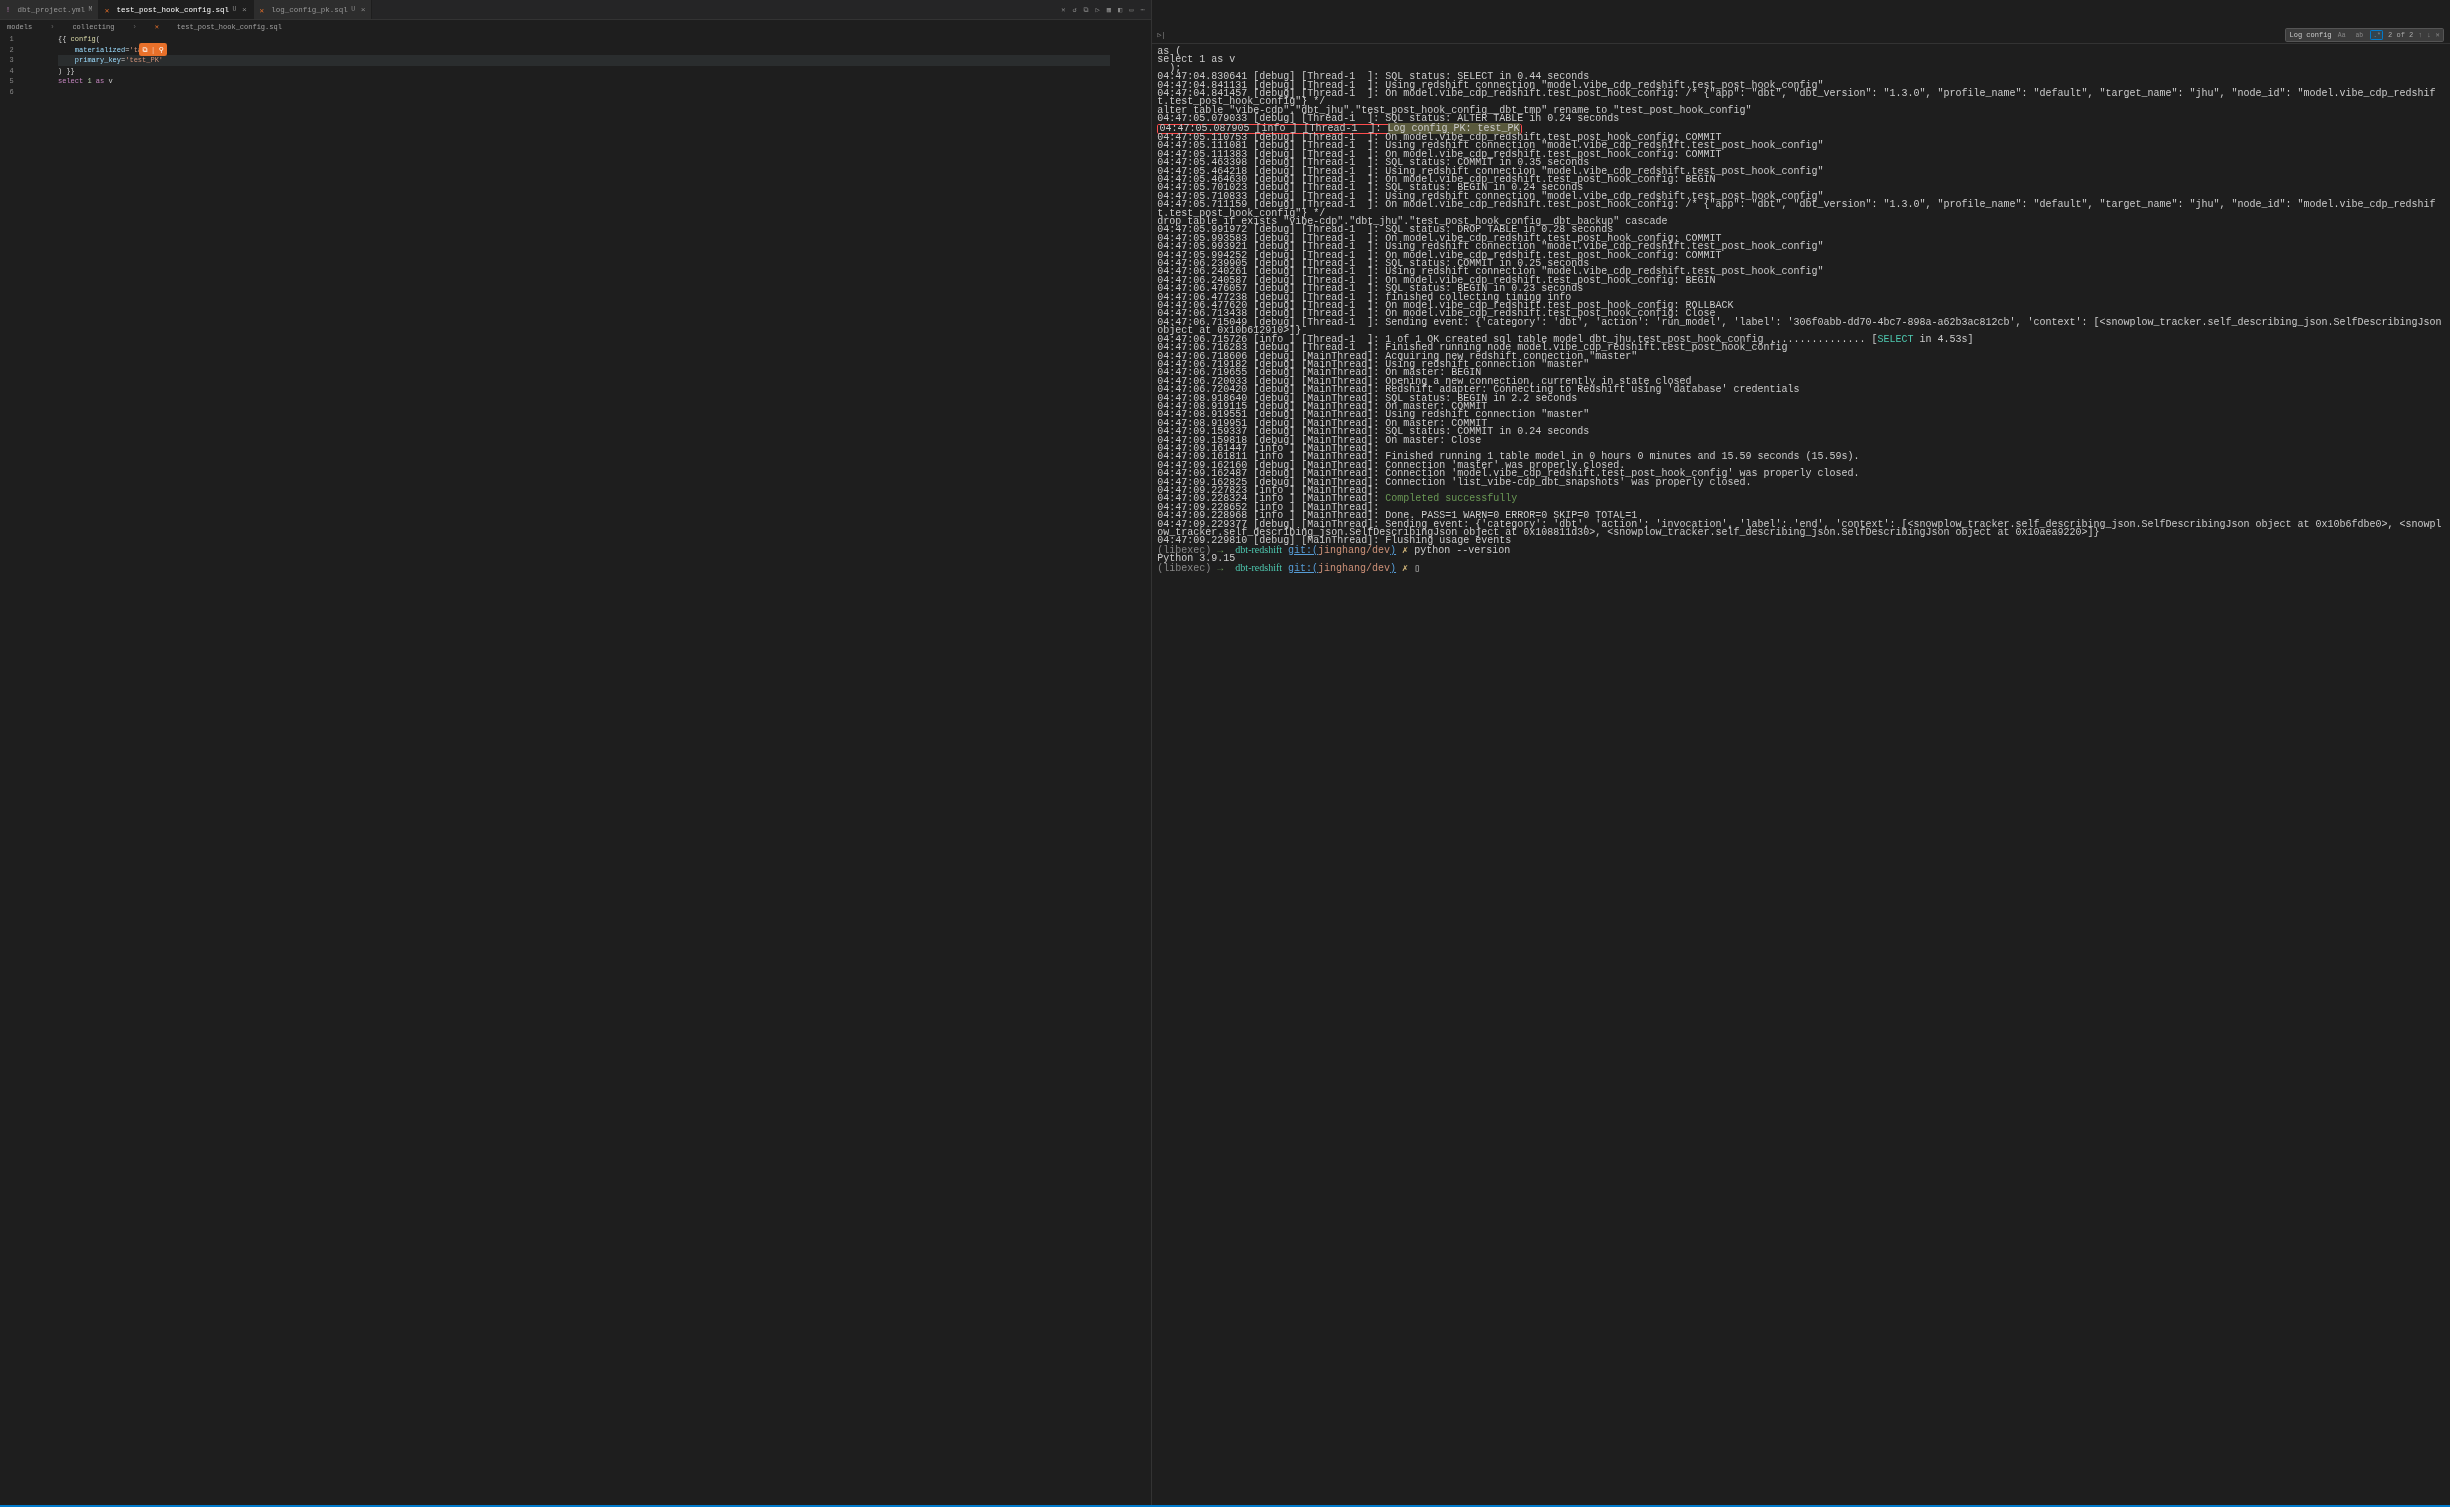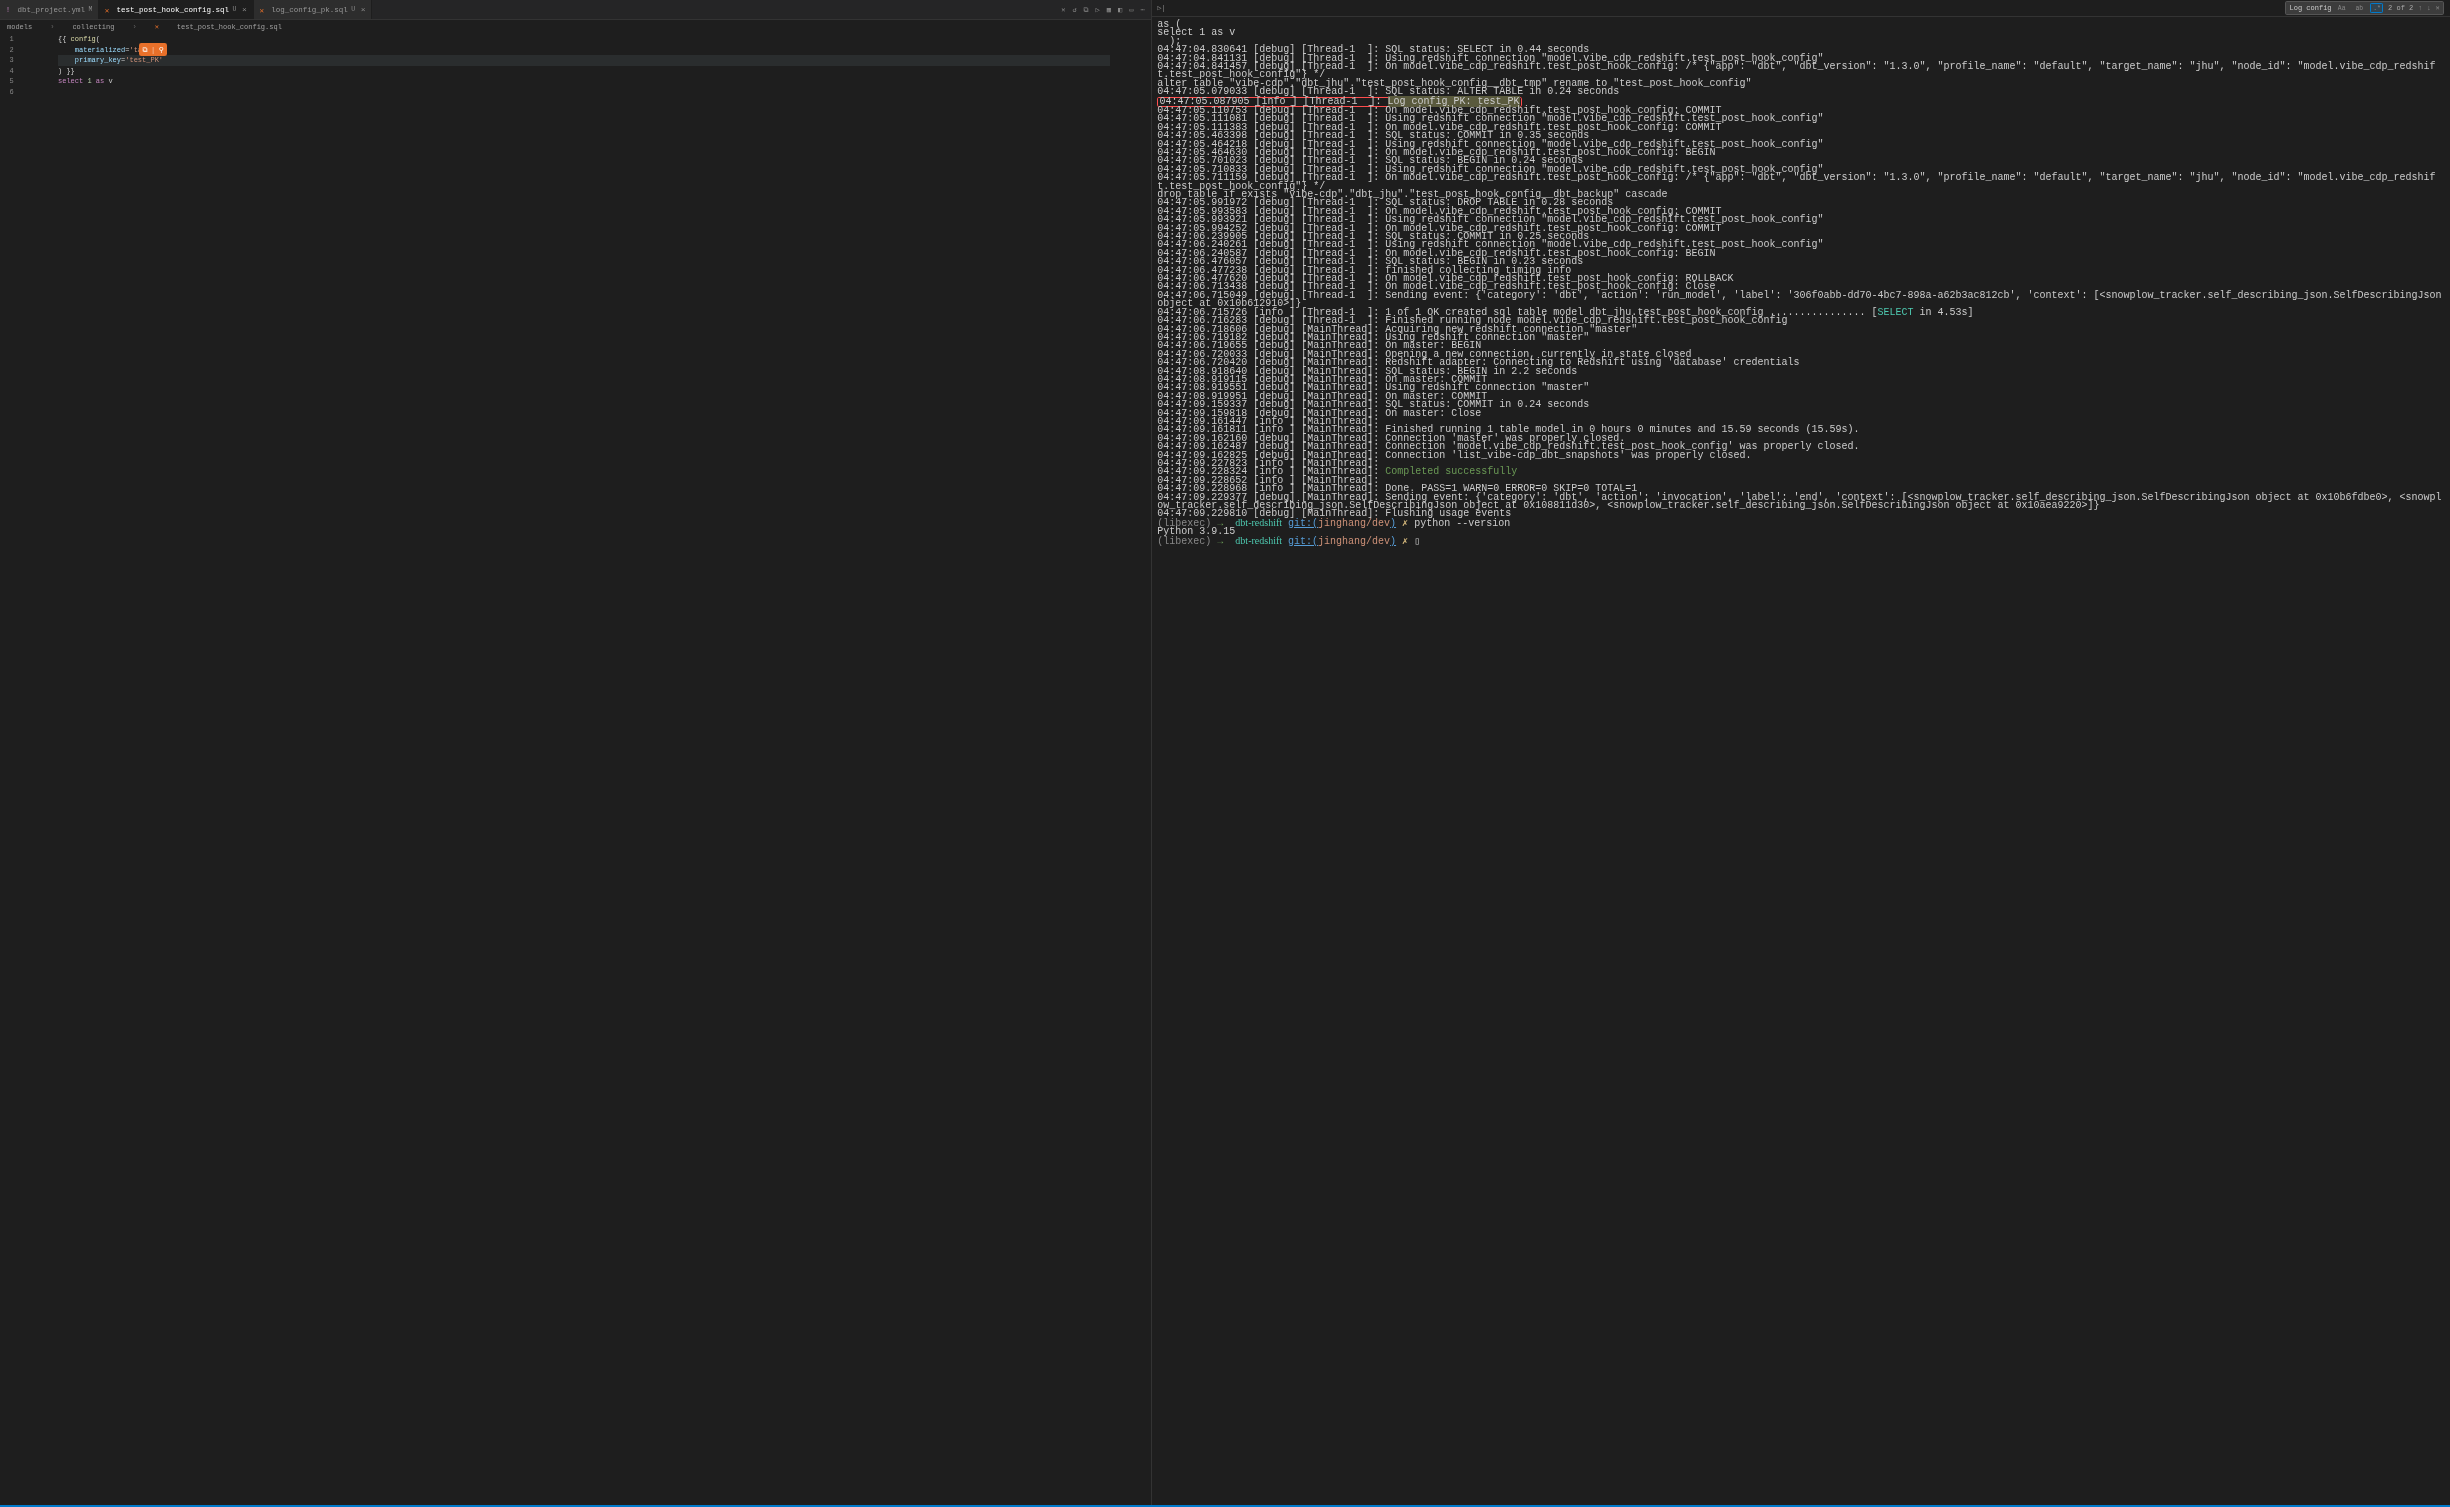--- a/index.html
+++ b/index.html
@@ -19,20 +19,21 @@
   width: 47%;
   display: flex;
   flex-direction: column;
   border-right: 0.6px solid #333;
 }
 .right-pane {
   width: 53%;
   display: flex;
   flex-direction: column;
   background: #1e1e1e;
+  margin-top: 27px;
 }
 .tab-bar {
   display: flex;
   background: #252526;
   height: 20.3px;
   align-items: center;
   border-bottom: 0.6px solid #333;
 }
 .tab {
   display: flex;

